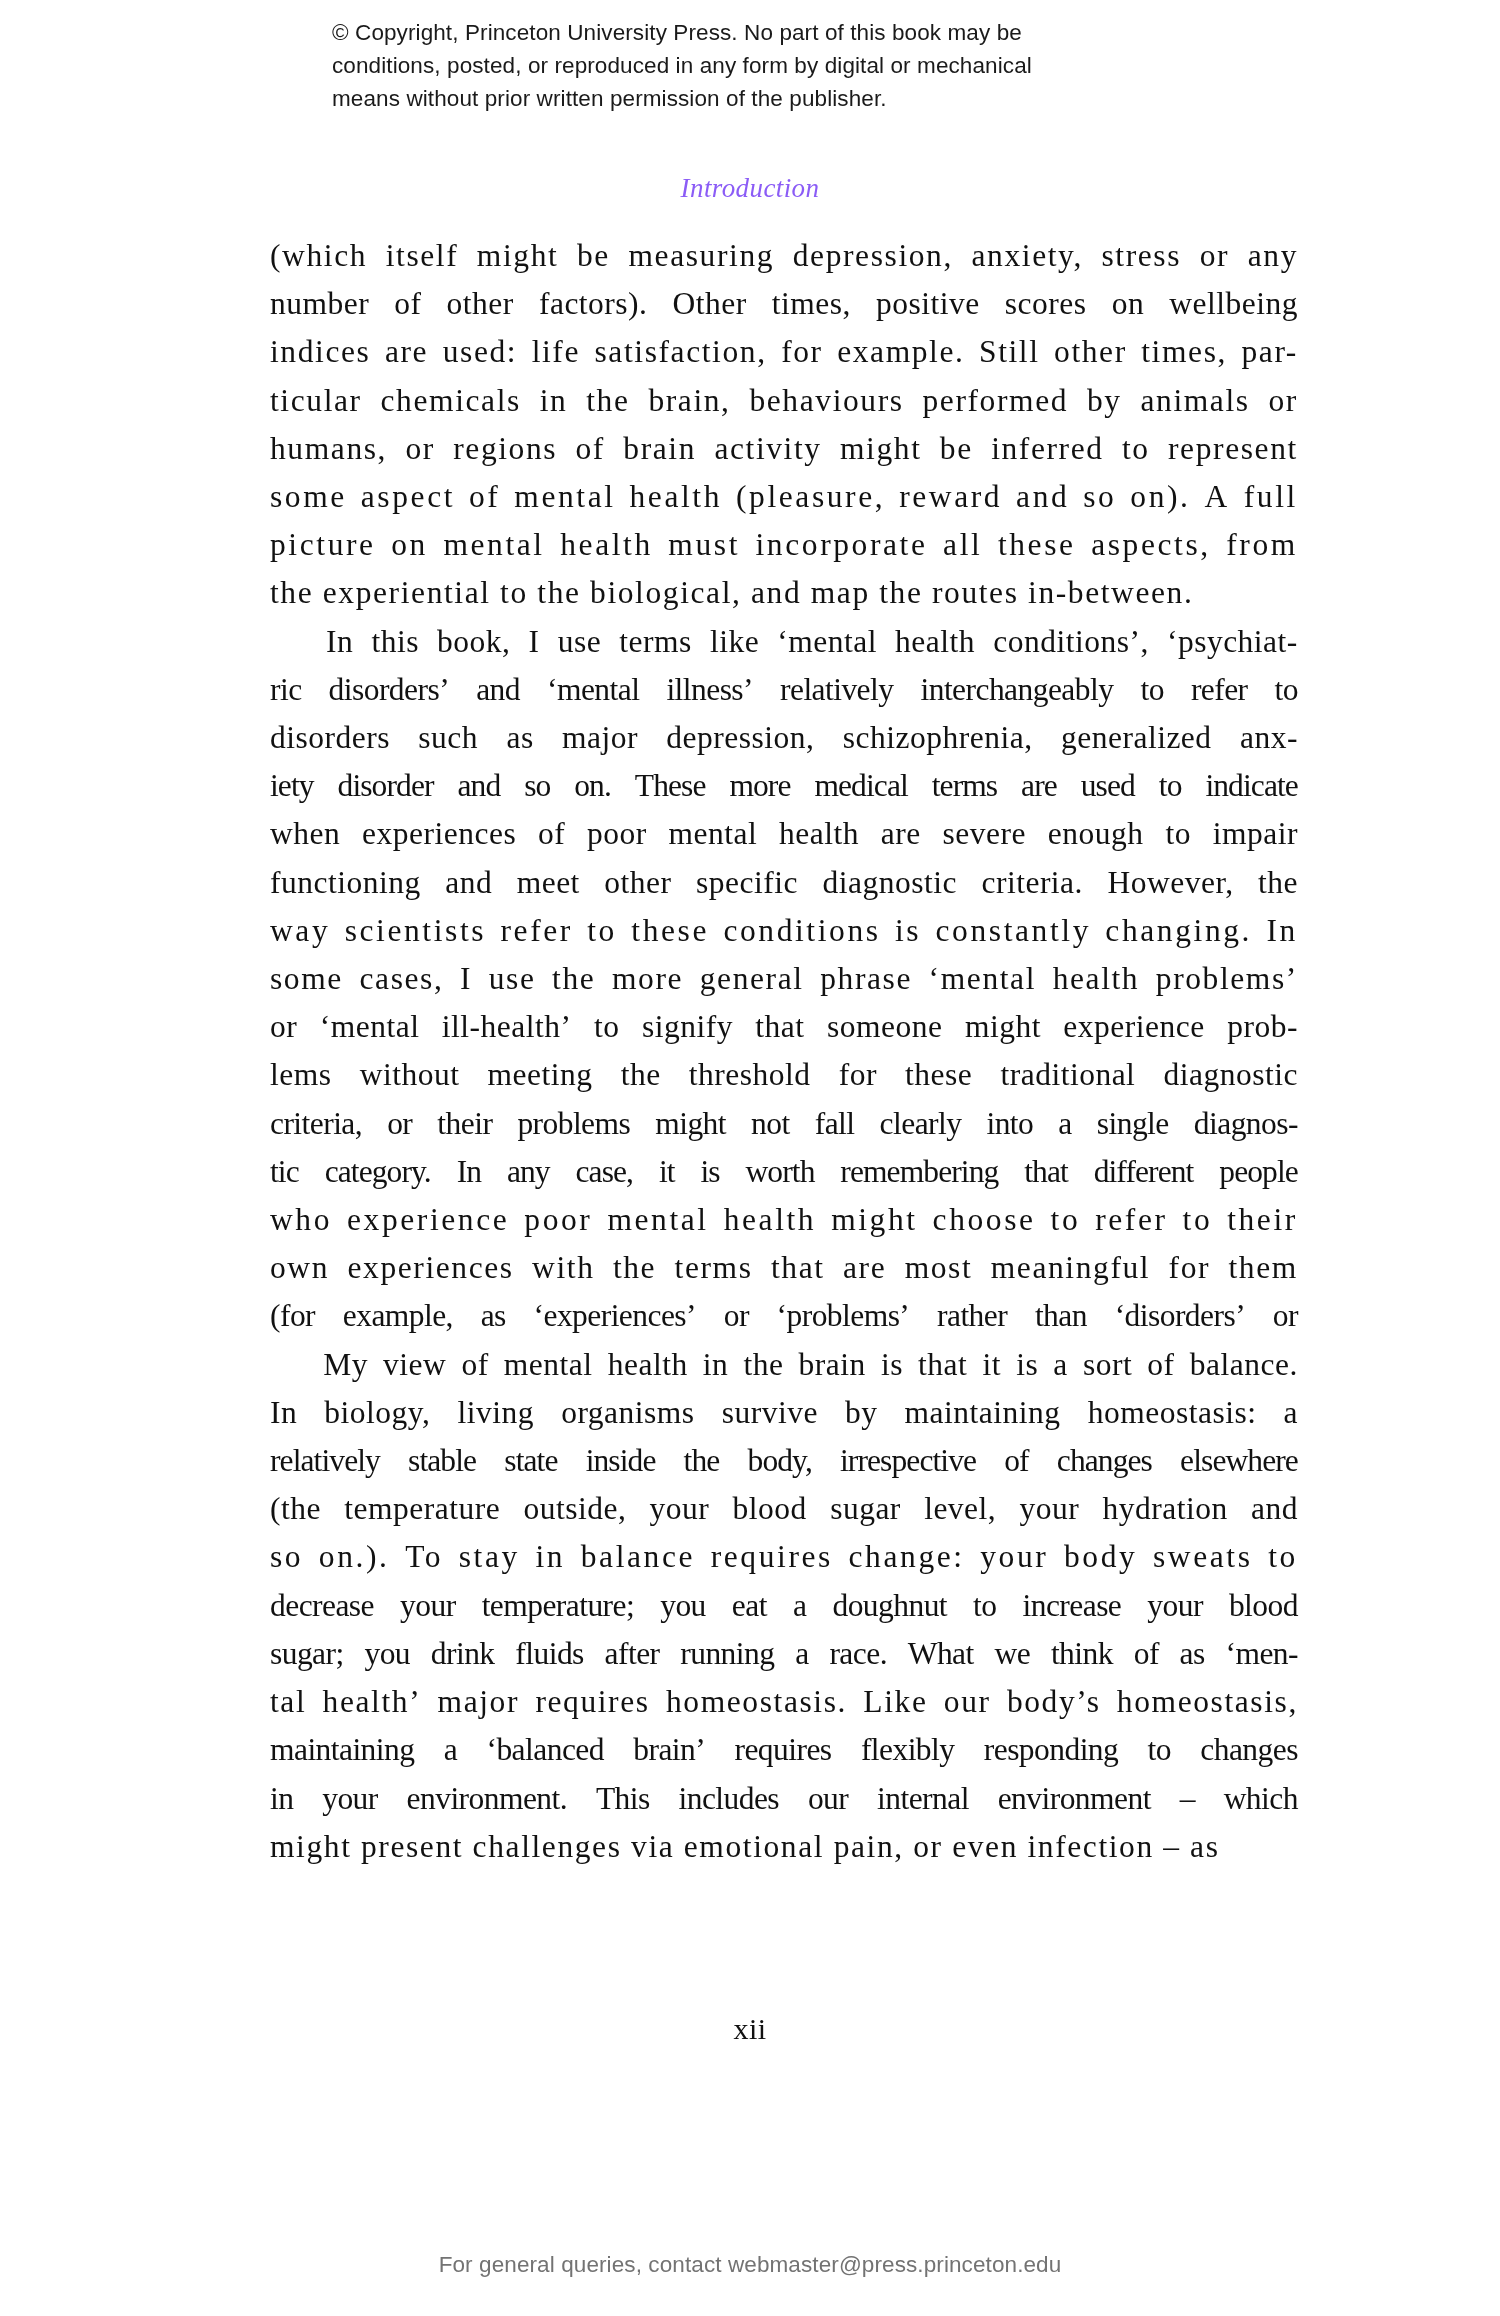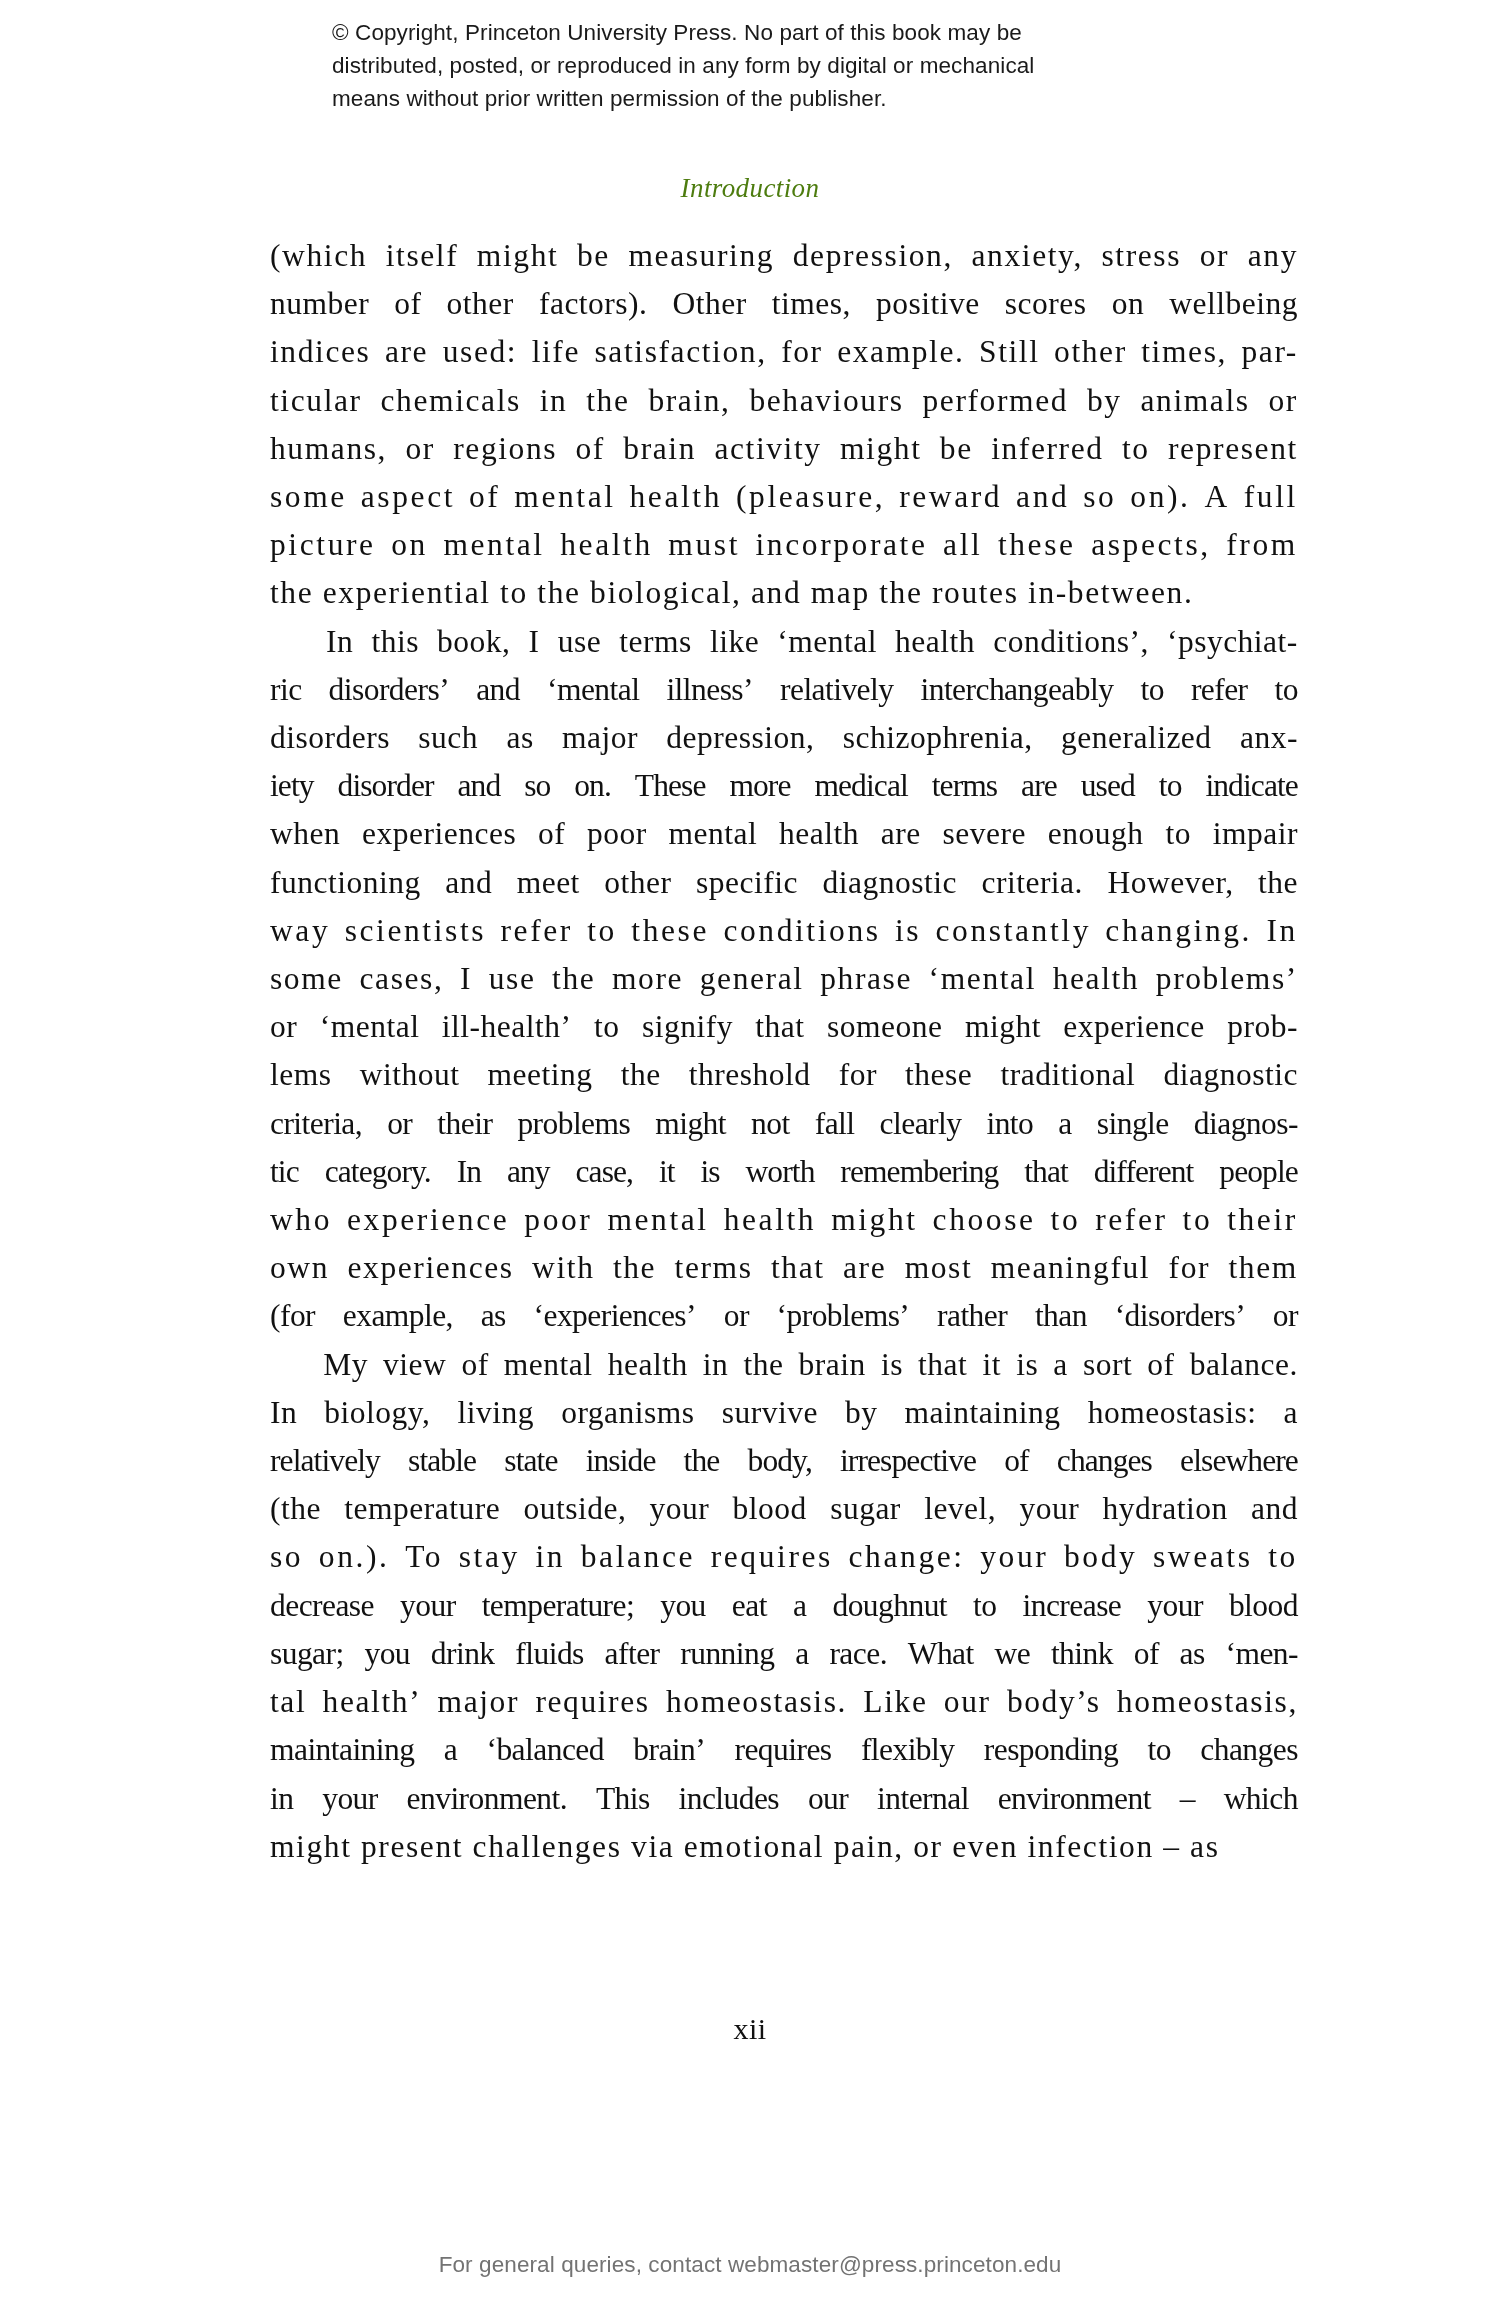--- a/index.html
+++ b/index.html
@@ -41,21 +41,21 @@
   .running-head {
     position: absolute;
     left: 0;
     right: 0;
     top: 173px;
     text-align: center;
     font-family: "Liberation Serif", serif;
     font-style: italic;
     font-size: 27px;
     letter-spacing: 0.4px;
-    color: #4d7c0f;
+    color: #8b5cf6;
   }
 
   
   .textcol {
     position: absolute;
     left: 270px;
     top: 232px;
     width: 1028px;
   }
 
@@ -116,21 +116,21 @@
     letter-spacing: 0.1px;
   }
 </style>
 </head>
 <body>
 
 <div class="page">
 
   <div class="copyright-block">
     <span class="cline">© Copyright, Princeton University Press. No part of this book may be</span>
-    <span class="cline">distributed, posted, or reproduced in any form by digital or mechanical</span>
+    <span class="cline">conditions, posted, or reproduced in any form by digital or mechanical</span>
     <span class="cline">means without prior written permission of the publisher.</span>
   </div>
 
   <div class="running-head">Introduction</div>
 
   <div class="textcol">
 
     <p class="para">
       <span class="ln j"><span class="loose2">(which</span><span class="loose2">itself</span><span class="loose2">might</span><span class="loose2">be</span><span class="loose2">measuring</span><span class="loose2">depression,</span><span class="loose2">anxiety,</span><span class="loose2">stress</span><span class="loose2">or</span><span class="loose2">any</span></span>
       <span class="ln j"><span class="loose">number</span><span class="loose">of</span><span class="loose">other</span><span class="loose">factors).</span><span class="loose">Other</span><span class="loose">times,</span><span class="loose">positive</span><span class="loose">scores</span><span class="loose">on</span><span class="loose">wellbeing</span></span>

